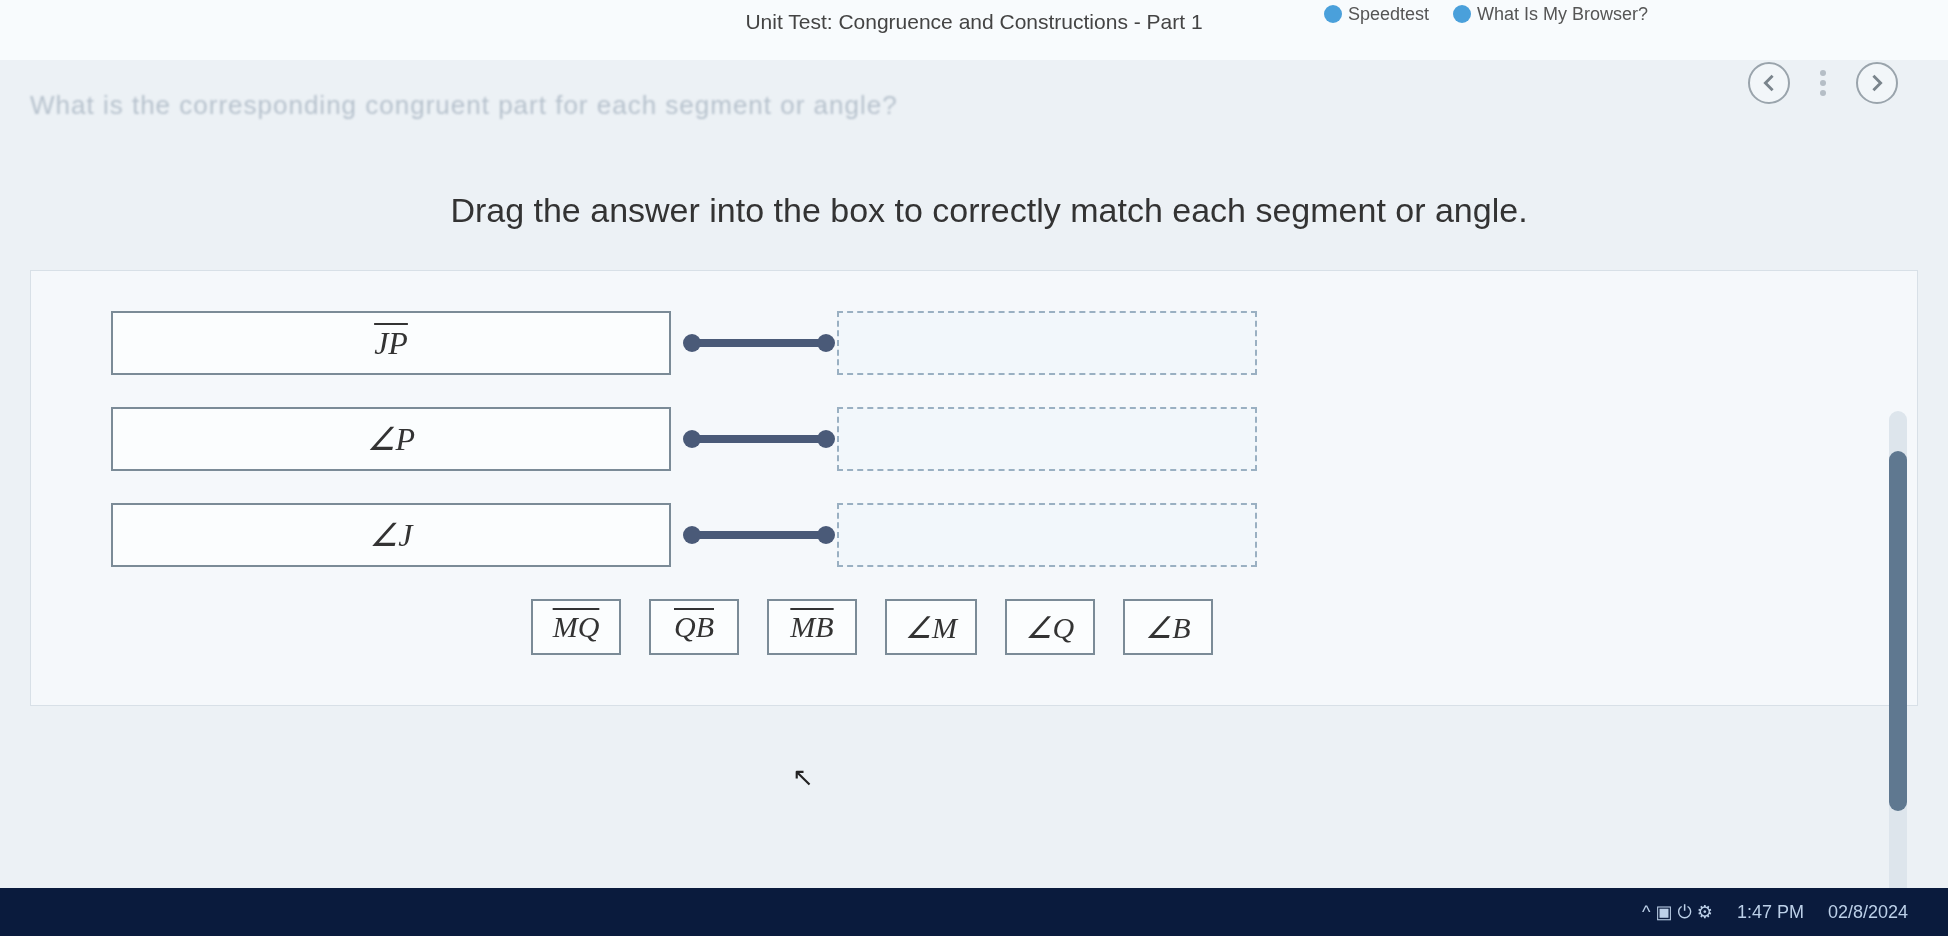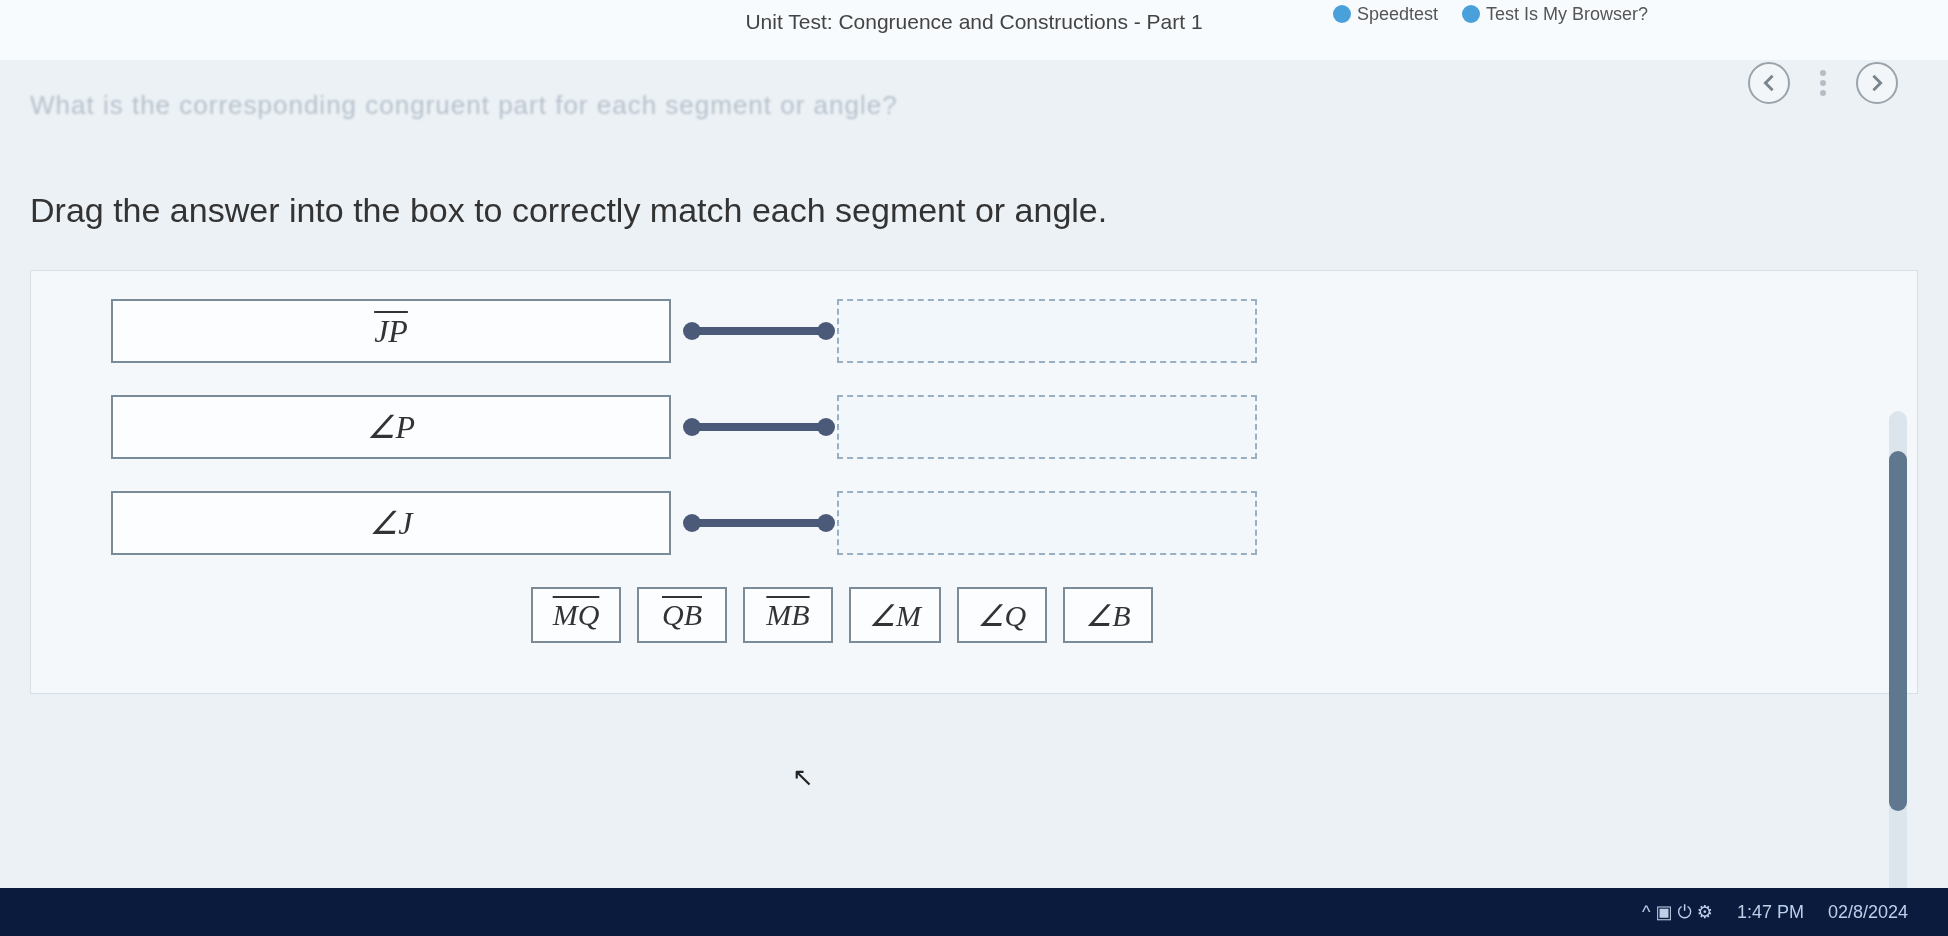--- a/index.html
+++ b/index.html
@@ -51,26 +51,27 @@
     margin: 30px 0 0 30px;
     font-size: 26px;
     color: #b7c2cd;
     letter-spacing: 1px;
     filter: blur(1px);
   }
   .instruction {
     margin: 70px 0 0 30px;
     font-size: 34px;
     color: #333;
+    text-align: center;
   }
   .work-area {
     margin: 40px 30px 0 30px;
     background: #f5f8fb;
     border: 1px solid #d8e0e7;
-    padding: 28px 30px 50px 80px;
+    padding: 40px 30px 50px 80px;
     position: relative;
     text-align: center;
   }
   .match-row {
     display: flex;
     align-items: center;
     margin-bottom: 32px;
   }
   .prompt-box {
     width: 560px;
@@ -96,21 +97,21 @@
     width:18px;height:18px;border-radius:50%;background:#4a5a78;
   }
   .connector::before{ left:-6px; }
   .connector::after{ right:-6px; }
   .drop-box {
     width: 420px; height: 64px;
     border: 2px dashed #9ab0c2;
     background: #f2f7fb;
   }
   .answer-bank {
-    display:flex; gap:16px;
+    display:flex; gap:28px;
     margin-left: 420px;
     margin-top: 30px;
   }
   .answer-tile {
     min-width: 90px; height: 56px;
     padding: 0 18px;
     border: 2px solid #7b8b97;
     background: #fbfdfe;
     display:flex; align-items:center; justify-content:center;
     font-size: 30px;
@@ -144,21 +145,21 @@
 </head>
 <body>
 
 <div class="browser-bar">
   <div class="bm">
     <span class="dot"></span>
     <span>Speedtest</span>
   </div>
   <div class="bm">
     <span class="dot"></span>
-    <span>Test Is My Browser?</span>
+    <span>What Is My Browser?</span>
   </div>
 </div>
 
 <div class="title-bar">Unit Test: Congruence and Constructions - Part 1</div>
 
 <div class="nav-arrows">
   <div class="nav-btn">
     <svg width="18" height="18" viewBox="0 0 10 10">
         <path d="M7 1 L3 5 L7 9" stroke="#7a848c" stroke-width="1.6" fill="none"></path>
       </svg>

